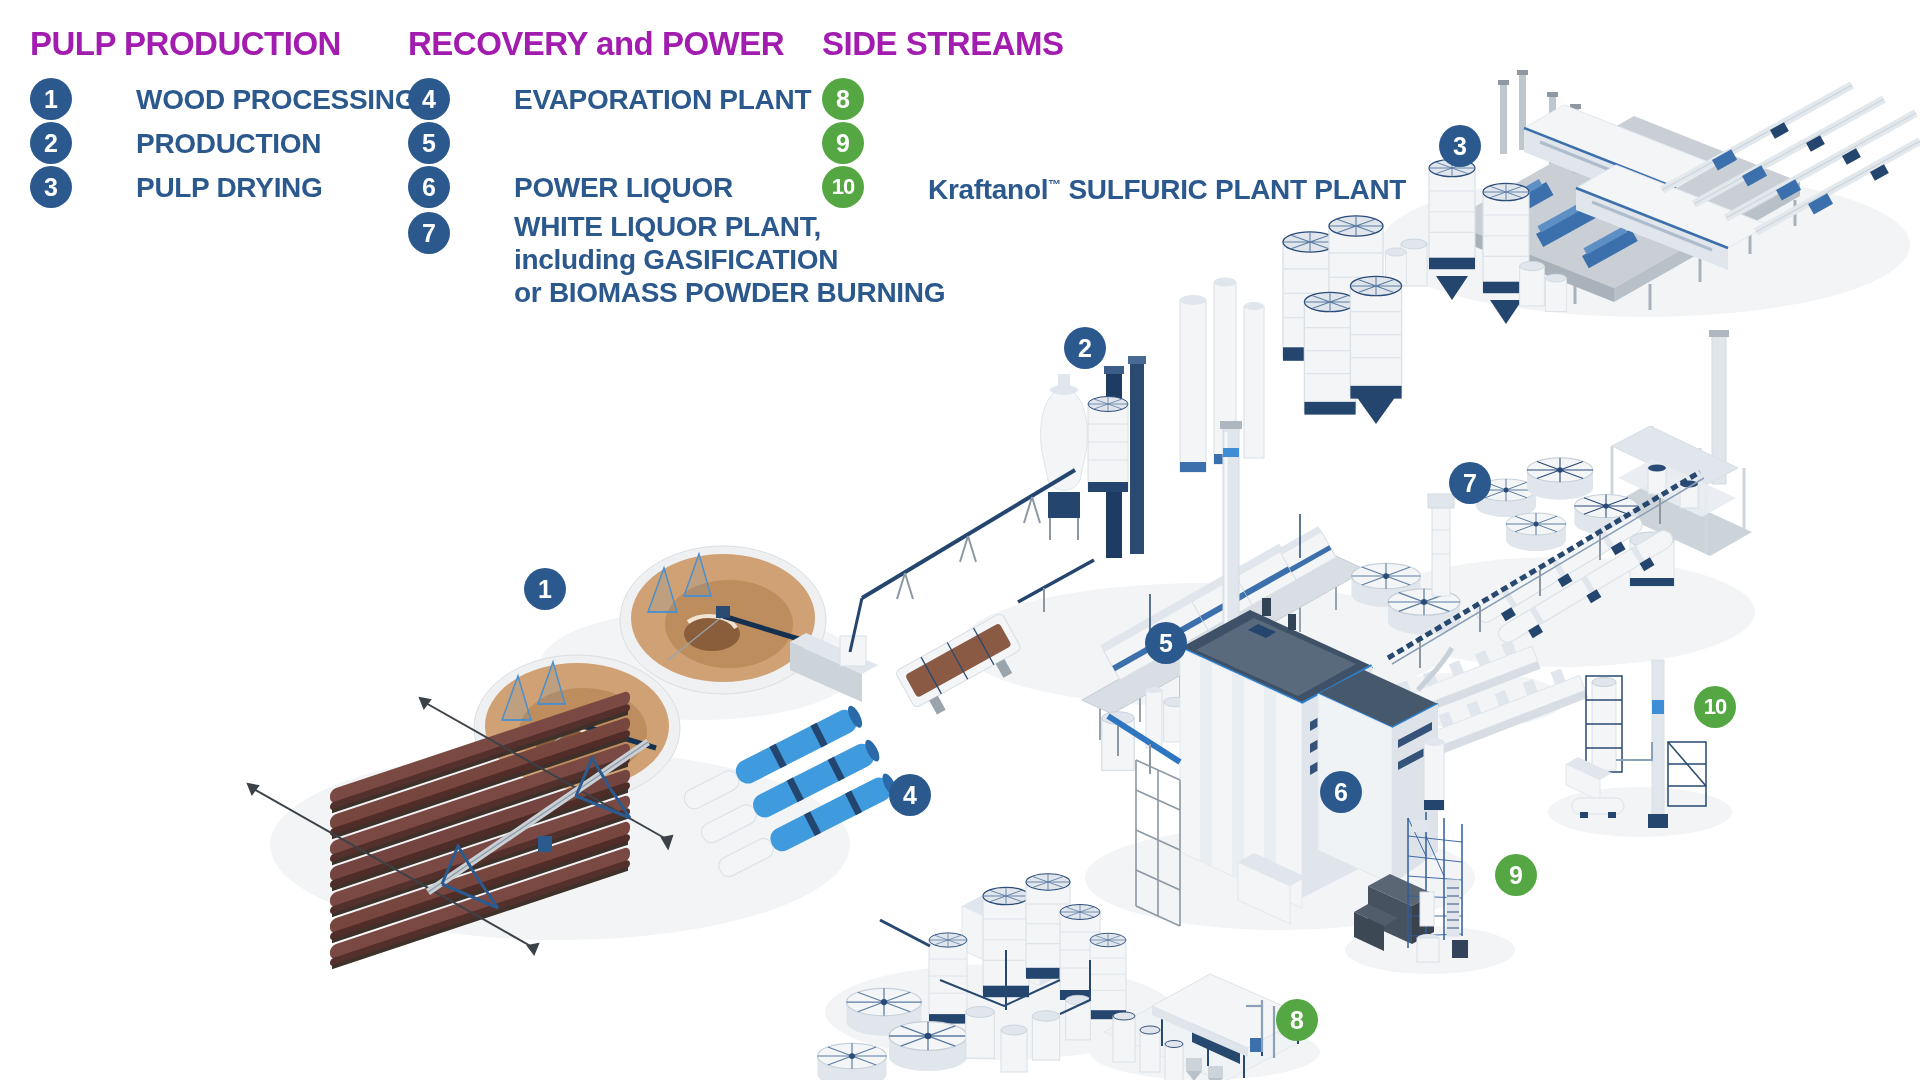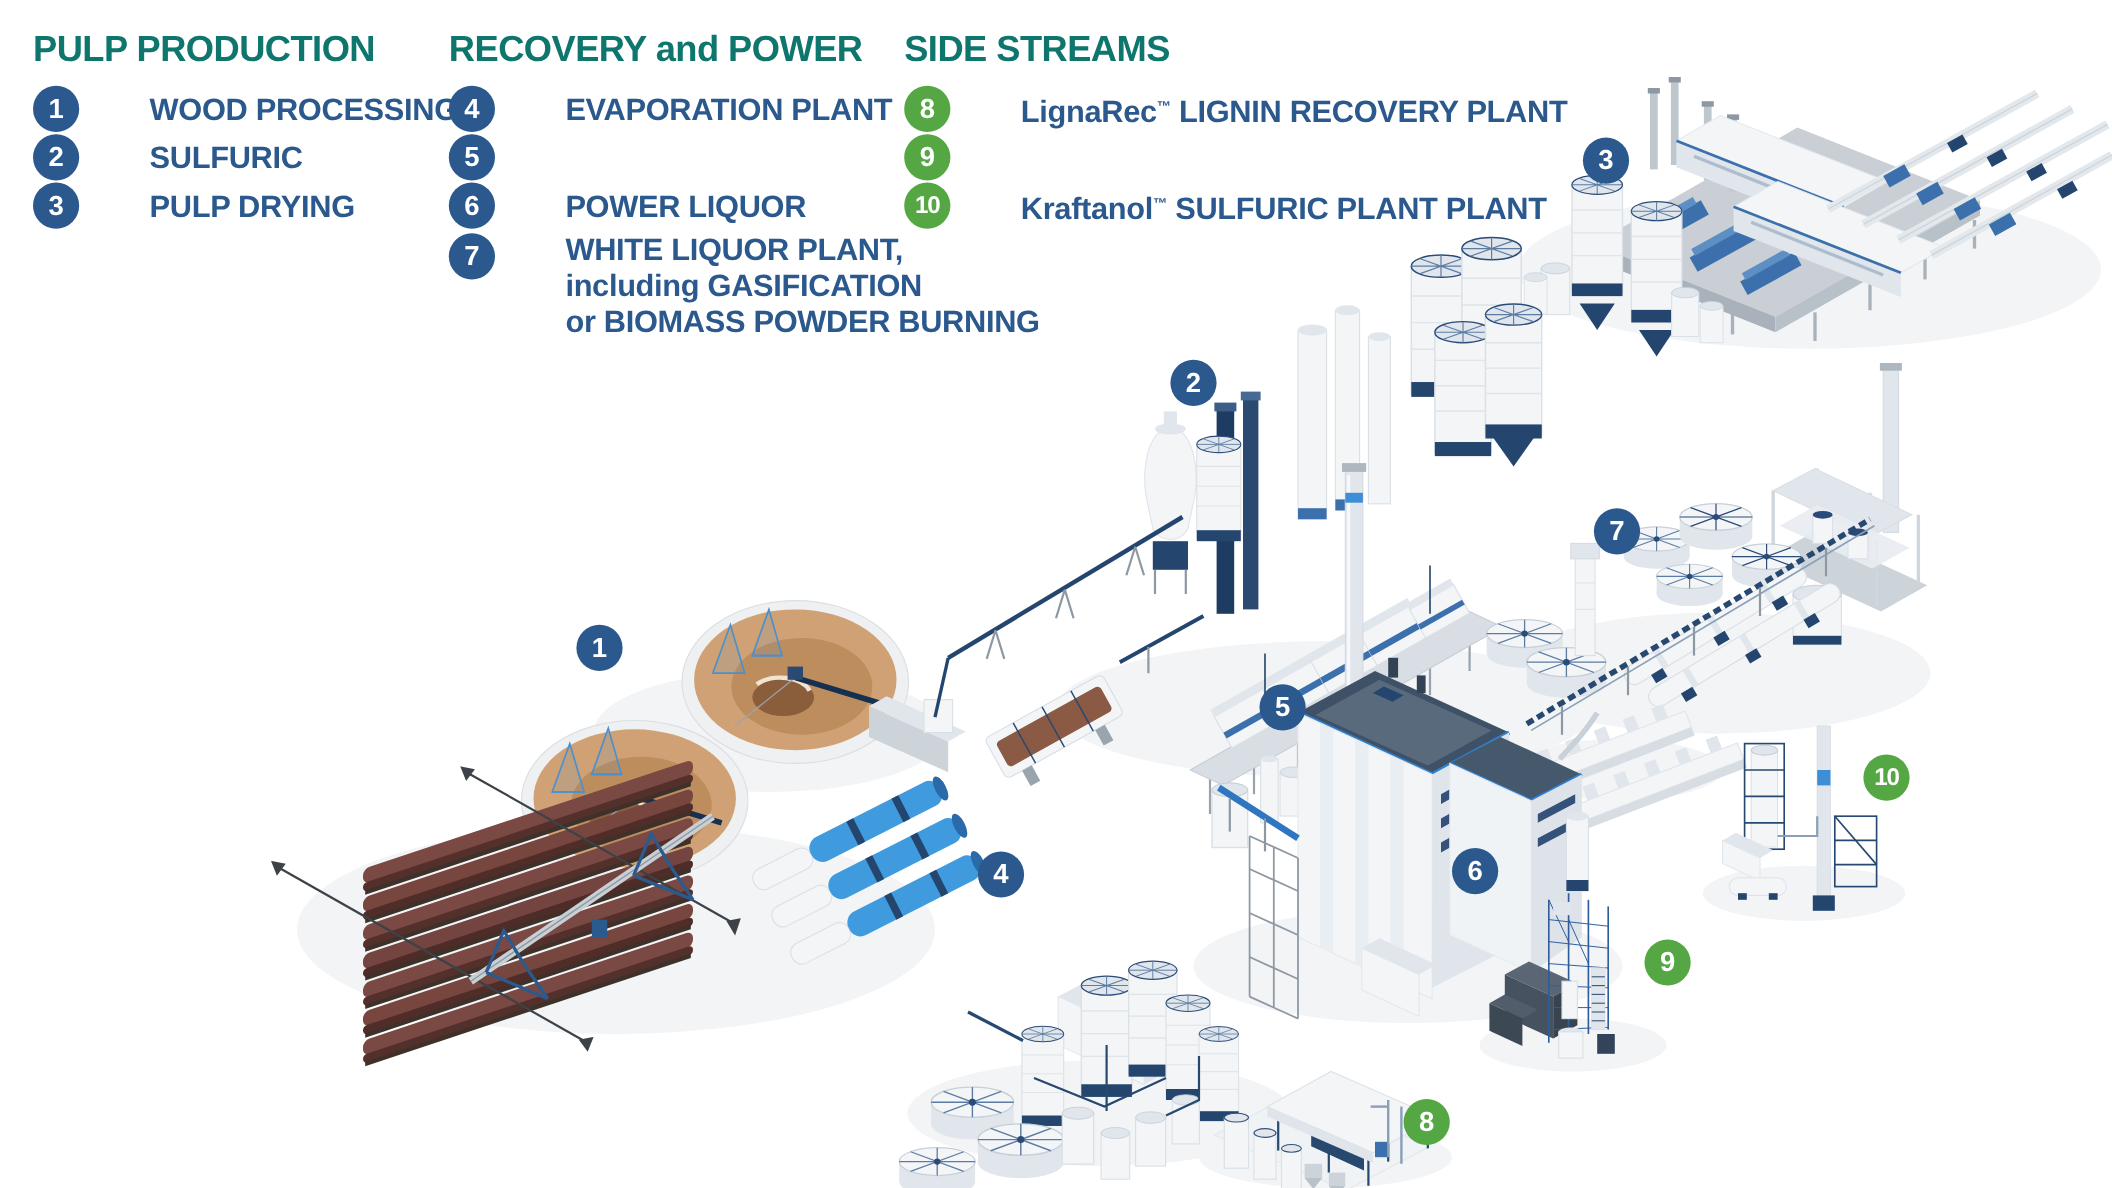--- a/index.html
+++ b/index.html
@@ -7,21 +7,21 @@
        font-family:"Liberation Sans","DejaVu Sans",sans-serif;}
   .stage{position:absolute;left:0;top:0;width:1920px;height:1080px;}
   svg.illustration{position:absolute;left:0;top:0;}
 
   
   .legend-col{position:absolute;top:24px;color:#2b598d;}
   .legend-col.c1{left:30px;}
   .legend-col.c2{left:408px;}
   .legend-col.c3{left:822px;}
   .legend-heading{font-size:33px;font-weight:700;letter-spacing:-0.5px;line-height:40px;
-                  color:#0f766e;margin:0 0 14px 0;white-space:nowrap;}
+                  color:#a21caf;margin:0 0 14px 0;white-space:nowrap;}
   .legend-item{display:flex;align-items:center;gap:17px;min-height:42px;margin-bottom:2px;
                white-space:nowrap;}
   .legend-item.multiline{align-items:flex-start;}
   .legend-label{font-size:28px;font-weight:700;letter-spacing:-0.3px;line-height:33px;margin-left:47px;}
   .legend-label .tm{font-size:13px;vertical-align:super;font-weight:700;}
   .lbadge{flex:0 0 auto;width:42px;height:42px;border-radius:50%;
           display:flex;align-items:center;justify-content:center;
           color:#fff;font-size:25px;font-weight:700;}
   .lbadge.b10{font-size:22px;letter-spacing:-1px;}
   .bg-blue{background:#2b598d;}
@@ -709,21 +709,21 @@
 </svg>
 
 <div class="legend-col c1">
   <div class="legend-heading">PULP PRODUCTION</div>
   <div class="legend-item">
     <span class="lbadge bg-blue">1</span>
     <span class="legend-label">WOOD PROCESSING</span>
   </div>
   <div class="legend-item">
     <span class="lbadge bg-blue">2</span>
-    <span class="legend-label">SULFURIC</span>
+    <span class="legend-label">PRODUCTION</span>
   </div>
   <div class="legend-item">
     <span class="lbadge bg-blue">3</span>
     <span class="legend-label">PULP DRYING</span>
   </div>
 </div>
 
 <div class="legend-col c2">
   <div class="legend-heading">RECOVERY and POWER</div>
   <div class="legend-item">
@@ -744,21 +744,20 @@
       <span>including GASIFICATION</span><br>
       <span>or BIOMASS POWDER BURNING</span>
     </span>
   </div>
 </div>
 
 <div class="legend-col c3">
   <div class="legend-heading">SIDE STREAMS</div>
   <div class="legend-item">
     <span class="lbadge bg-green">8</span>
-    <span class="legend-label"><span>LignaRec</span><span class="tm">™</span> <span>LIGNIN RECOVERY PLANT</span></span>
   </div>
   <div class="legend-item">
     <span class="lbadge bg-green">9</span>
   </div>
   <div class="legend-item">
     <span class="lbadge bg-green b10">10</span>
     <span class="legend-label"><span>Kraftanol</span><span class="tm">™</span> <span>SULFURIC PLANT PLANT</span></span>
   </div>
 </div>
 

